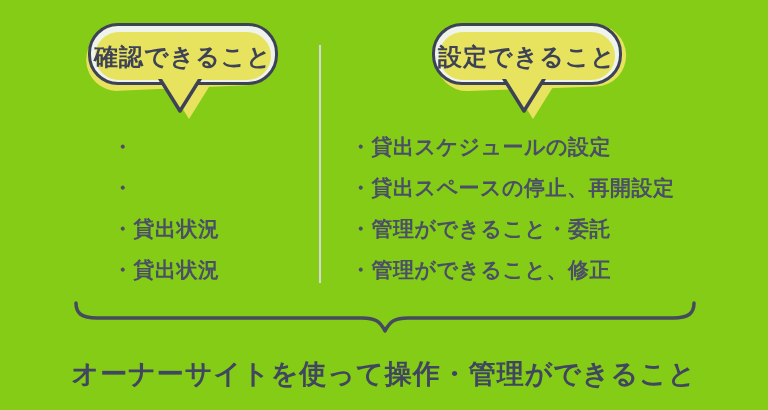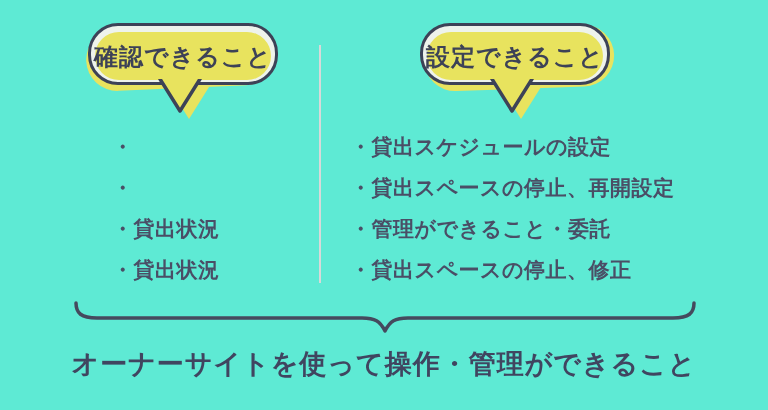--- a/index.html
+++ b/index.html
@@ -4,21 +4,21 @@
 <style>
   * { margin: 0; padding: 0; box-sizing: border-box; }
   html, body { background: #ffffff; }
   body {
     font-family: "Liberation Sans", "DejaVu Sans", sans-serif;
     width: 768px; height: 410px;
   }
   .stage {
     position: relative;
     width: 768px; height: 410px;
-    background: #5eead4;
+    background: #84cc16;
     overflow: hidden;
     padding-left: 44px;
   }
 
   
   .bubble {
     position: absolute;
     top: 23px;
     width: 190px; height: 62px;
   }
@@ -82,21 +82,21 @@
   .list--settings { left: 350px; }
 
   
   .brace {
     position: absolute;
     left: 70px; top: 298px;
     width: 630px; height: 42px;
   }
   .caption {
     position: absolute;
-    left: 0; right: 0; top: 346px;
+    left: 0; right: 0; top: 356px;
     text-align: center;
     font-size: 27px; font-weight: 700;
     letter-spacing: 1px;
     color: #404560;
     white-space: nowrap;
   }
 </style>
 </head>
 <body>
 
@@ -108,21 +108,21 @@
       <div class="bubble-fill"></div>
     </div>
     <svg class="bubble-tail" viewBox="0 0 58 46">
       <polygon points="14,8 54,8 34,40" fill="#e8e35e"></polygon>
       <polygon points="5,0 45,0 25,32" fill="#e8e35e"></polygon>
       <path d="M5 0 L25 32 L45 0" fill="none" stroke="#3d4257" stroke-width="3.5" stroke-linecap="round" stroke-linejoin="round"></path>
     </svg>
     <span class="bubble-label">確認できること</span>
   </div>
 
-  <div class="bubble bubble--right" style="left:420px;">
+  <div class="bubble bubble--right" style="left:432px;">
     <div class="bubble-shadow"></div>
     <div class="bubble-main">
       <div class="bubble-fill"></div>
     </div>
     <svg class="bubble-tail" viewBox="0 0 58 46">
       <polygon points="14,8 54,8 34,40" fill="#e8e35e"></polygon>
       <polygon points="5,0 45,0 25,32" fill="#e8e35e"></polygon>
       <path d="M5 0 L25 32 L45 0" fill="none" stroke="#3d4257" stroke-width="3.5" stroke-linecap="round" stroke-linejoin="round"></path>
     </svg>
     <span class="bubble-label">設定できること</span>
@@ -155,21 +155,21 @@
     <div class="list-item">
       <span class="bullet">・</span>
       <span>貸出スペースの停止、再開設定</span>
     </div>
     <div class="list-item">
       <span class="bullet">・</span>
       <span>管理ができること・委託</span>
     </div>
     <div class="list-item">
       <span class="bullet">・</span>
-      <span>貸出スペースの停止、修正</span>
+      <span>管理ができること、修正</span>
     </div>
   </div>
 
   <svg class="brace" viewBox="0 0 630 42">
     <path d="M6 5 C6 15 11 20 27 20 L292 20 C305 20 310 23 315 33 C320 23 325 20 338 20 L603 20 C619 20 624 15 624 5" fill="none" stroke="#454a5e" stroke-width="3.5" stroke-linecap="round" stroke-linejoin="round"></path>
   </svg>
 
   <div class="caption">オーナーサイトを使って操作・管理ができること</div>
 
 </div>

